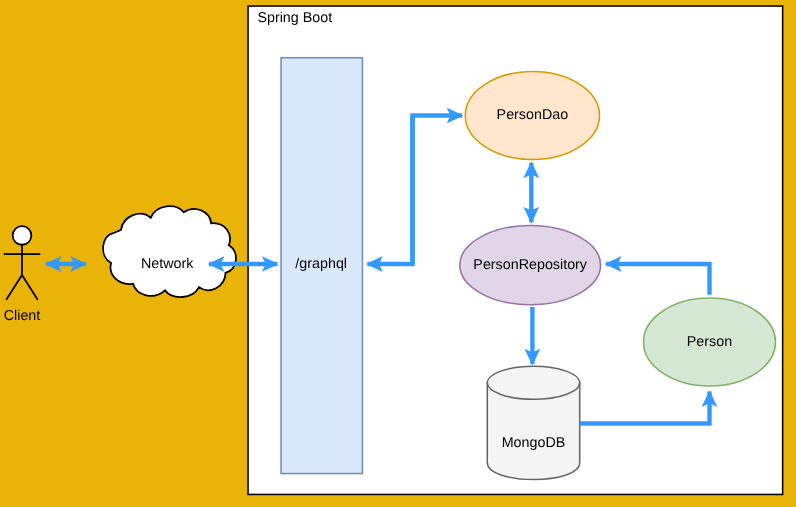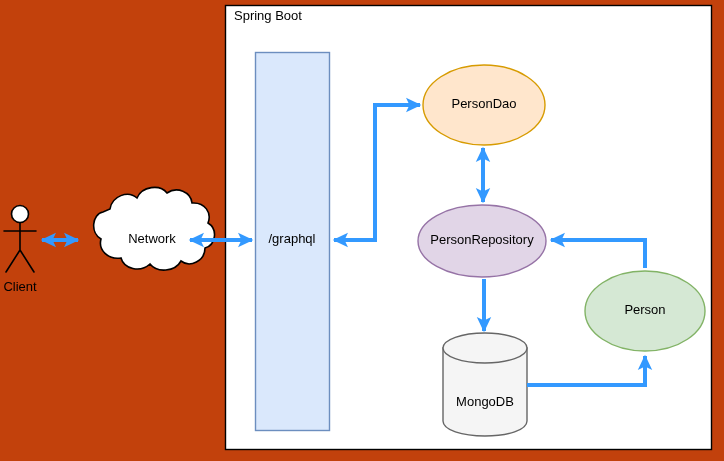--- a/index.html
+++ b/index.html
@@ -7,21 +7,21 @@
     padding: 0;
     background: #ffffff;
   }
   body {
     font-family: "Liberation Sans", sans-serif;
   }
   #canvas {
     position: relative;
     width: 724px;
     height: 461px;
-    background: #c2410c;
+    background: #eab308;
     overflow: hidden;
   }
   #diagram-svg {
     position: absolute;
     left: 0;
     top: 0;
     width: 724px;
     height: 461px;
   }
   .node-label {

